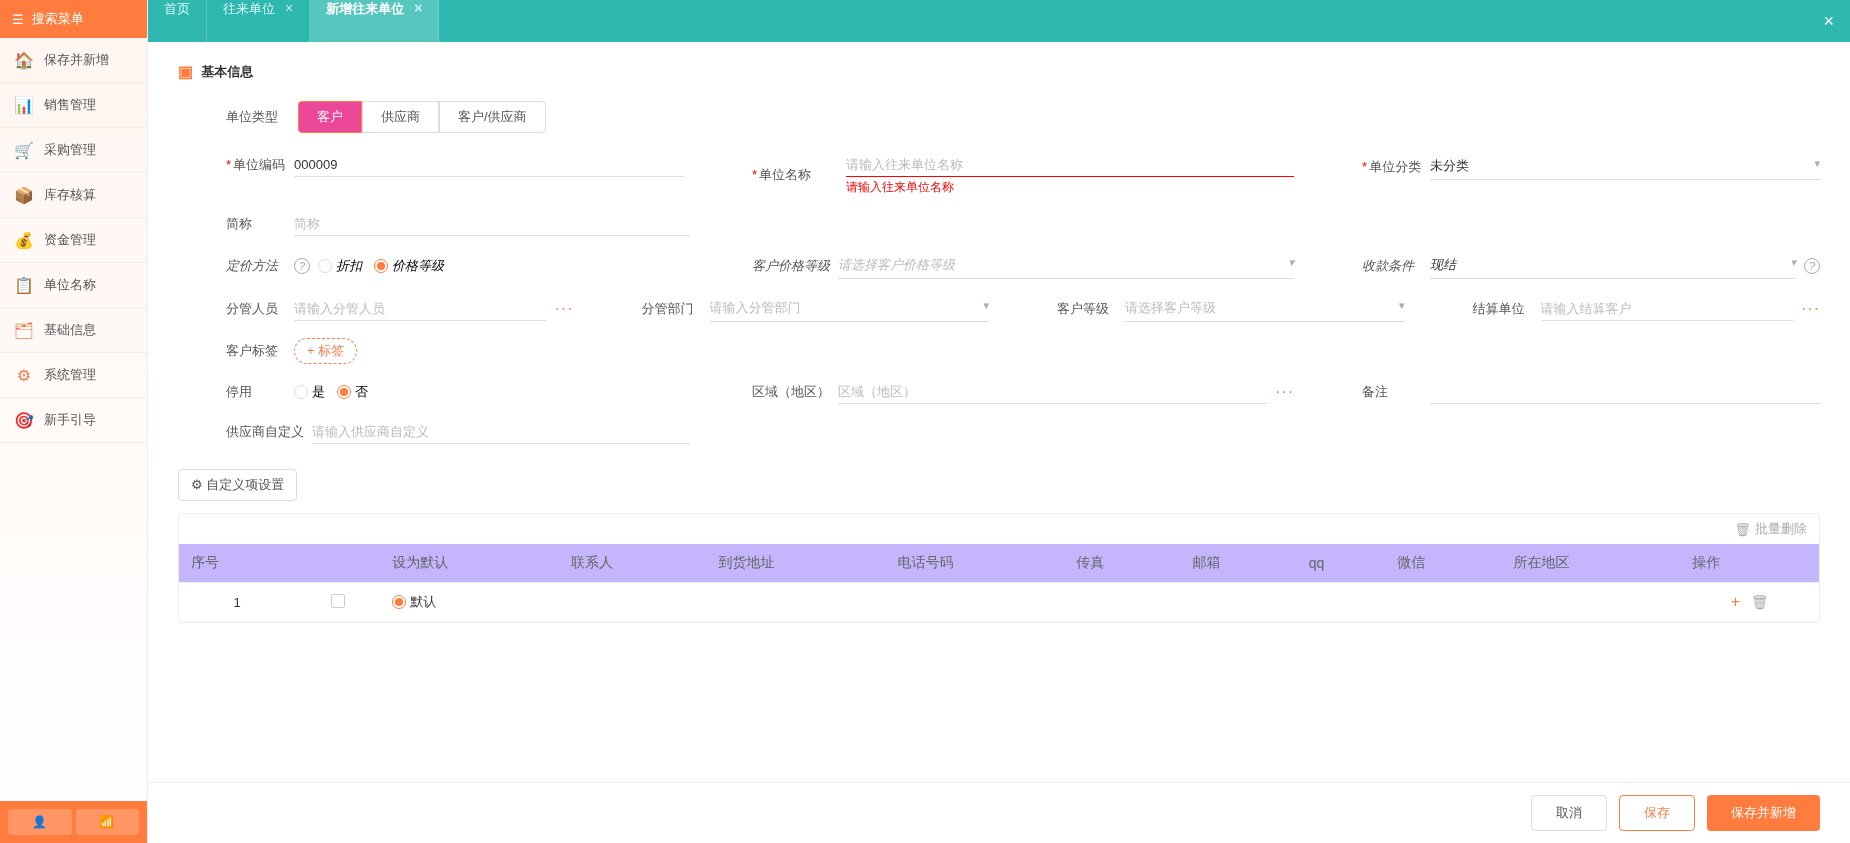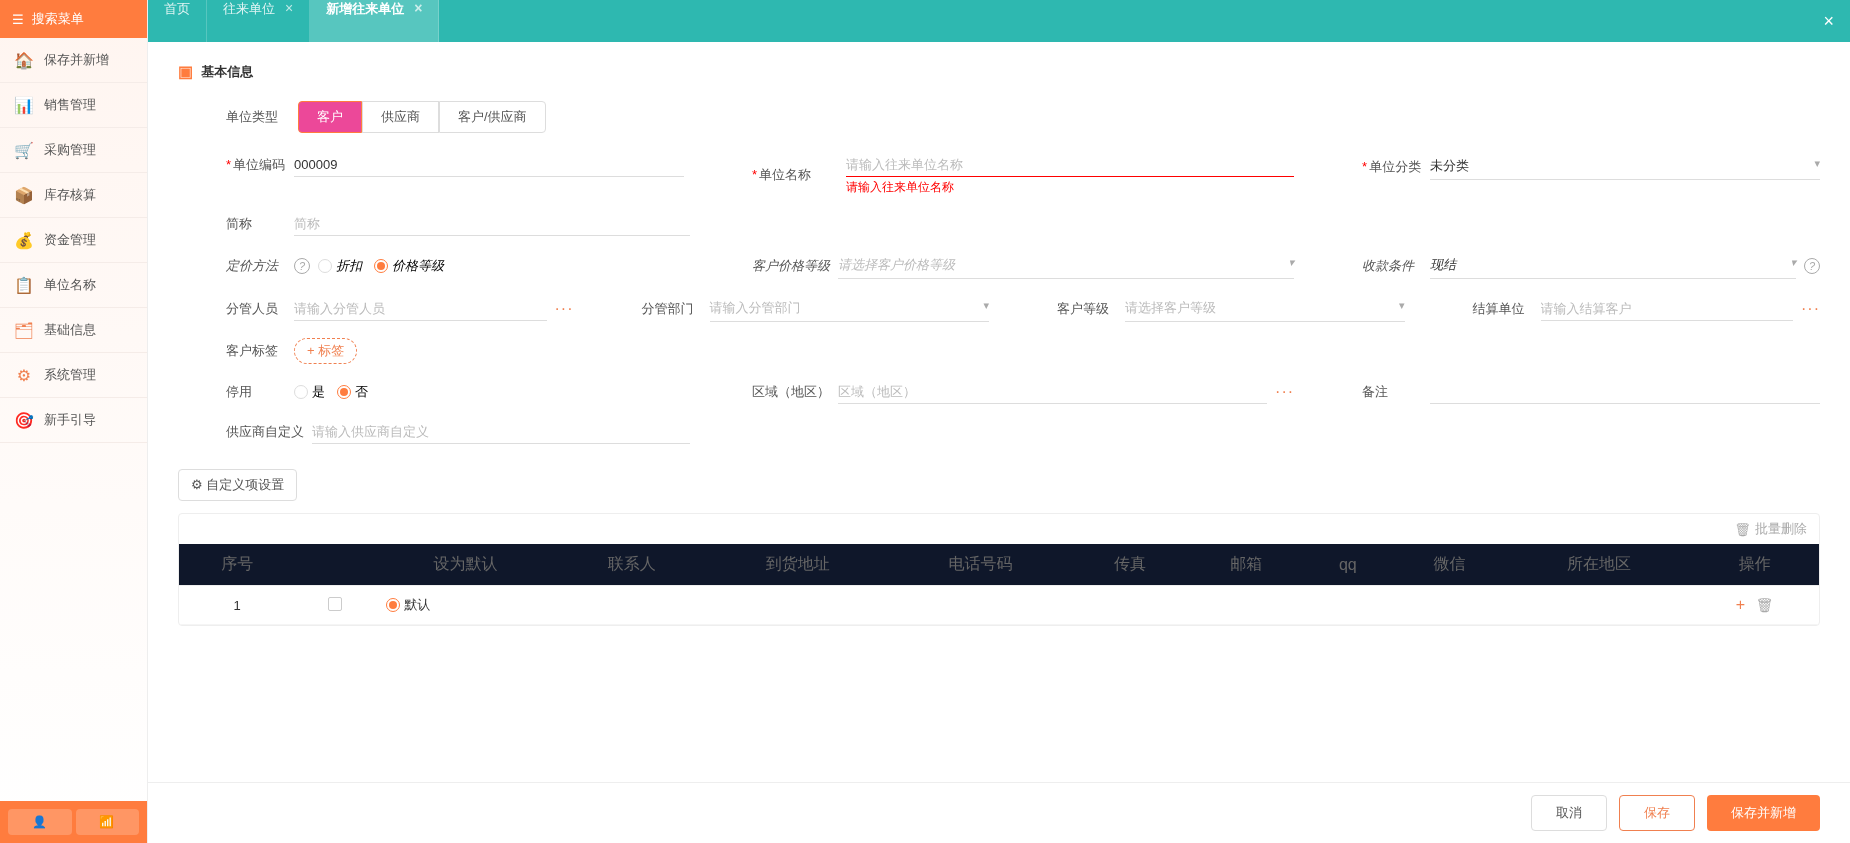--- a/index.html
+++ b/index.html
@@ -247,27 +247,27 @@
       color: #aaa;
       font-size: 12px;
       cursor: pointer;
       display: flex; align-items: center; gap: 4px;
     }
     table {
       width: 100%;
       border-collapse: collapse;
     }
     th {
-      background: #0f172a;
+      background: #c4b5fd;
       padding: 10px 12px;
-      text-align: center;
+      text-align: left;
       font-weight: normal;
       color: #666;
       border-bottom: 1px solid #eee;
-      font-size: 16px;
+      font-size: 14px;
       white-space: nowrap;
     }
     td {
       padding: 10px 12px;
       border-bottom: 1px solid #f5f5f5;
       font-size: 13px;
       color: #333;
     }
     .td-center { text-align: center; }
     .table-add-btn { color: #f08050; cursor: pointer; font-size: 16px; }

